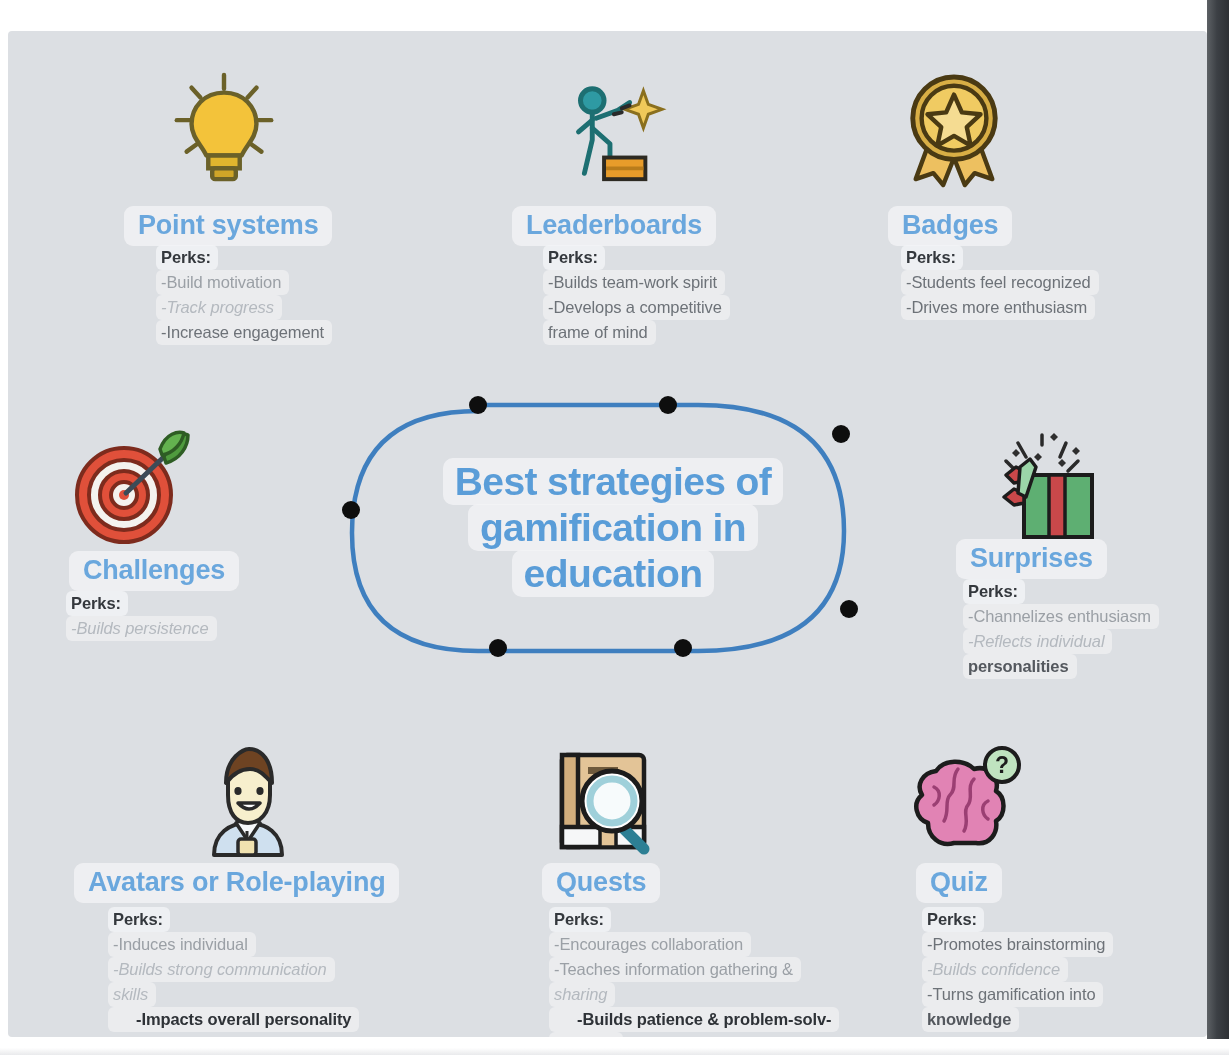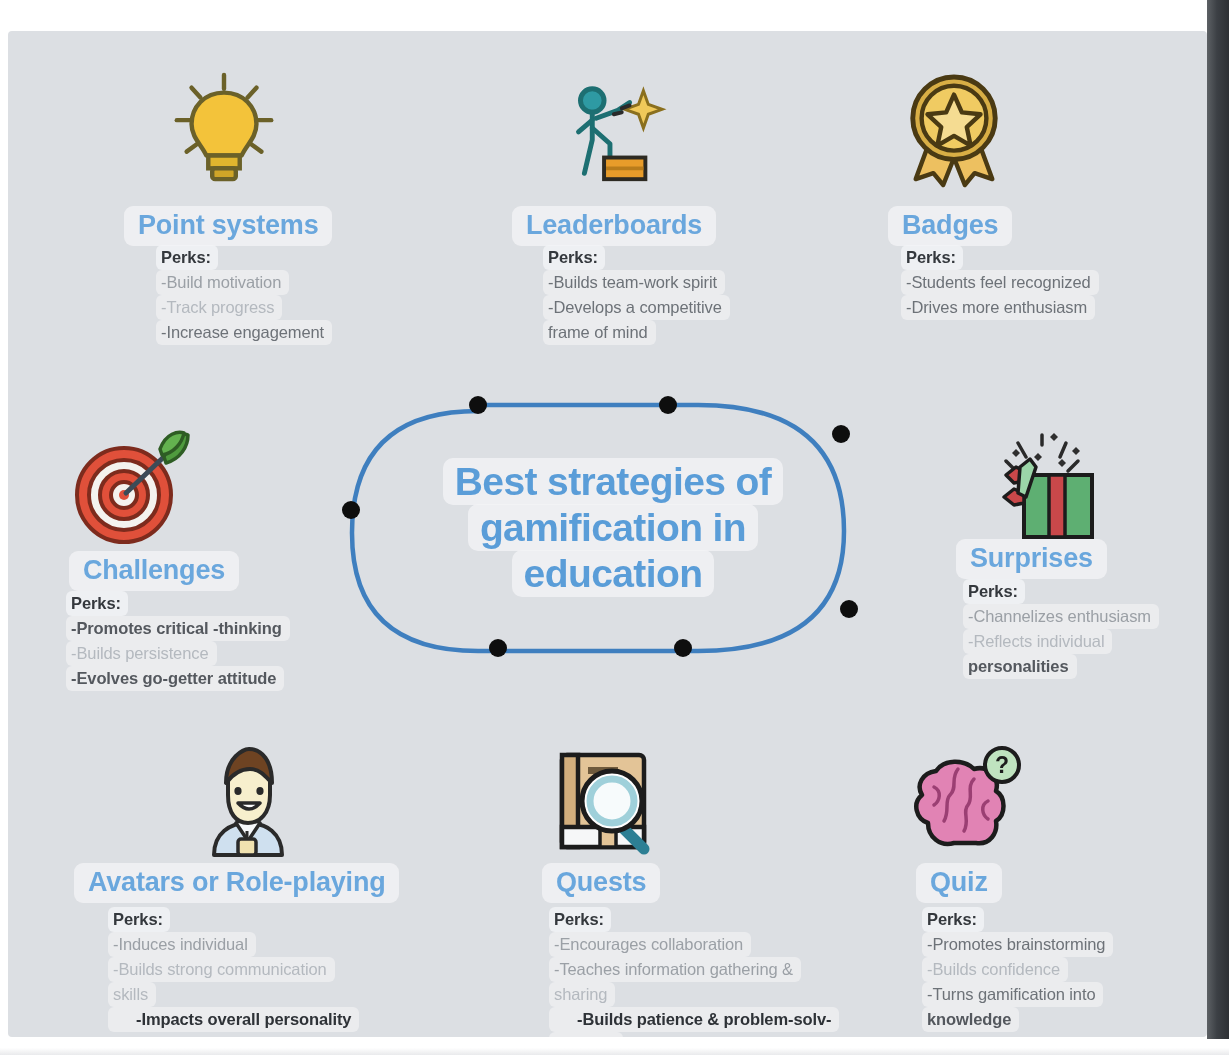--- a/index.html
+++ b/index.html
@@ -78,21 +78,21 @@
   .perks .li {
     display: block;
     padding: 1px 8px 1px 5px;
     background: rgba(243,244,246,0.62);
     border-radius: 6px;
     width: fit-content;
     white-space: nowrap;
   }
   
   .perks .li.f1 { color: #9ba0a6; }
-  .perks .li.f2 { color: #b4b9bf; }
+  .perks .li.f2 { color: #b4b9bf; font-style: italic; }
   .perks .li.f3 { color: #6d7278; }
   .perks .li.bold { font-weight: bold; color: #2e3237; padding-left: 28px; }
   .perks .li.semi { color: #54585e; font-weight: bold; }
 
   
   .icon {
     position: absolute;
   }
 
   
@@ -205,23 +205,21 @@
         <circle cx="58" cy="66" r="5" fill="#e0503a"></circle>
         <line x1="60" y1="64" x2="104" y2="22" stroke="#3c4b57" stroke-width="5" stroke-linecap="round"></line>
         <path d="M98 28 C104 8 118 4 122 6 C122 18 114 30 100 34 Z" fill="#4f9b3e" stroke="#2e5d24" stroke-width="3.5" stroke-linejoin="round"></path>
         <path d="M94 20 C100 4 112 2 118 4 C116 14 108 24 96 26 Z" fill="#63b24f" stroke="#2e5d24" stroke-width="3.5" stroke-linejoin="round"></path>
       </svg>
     </div>
 
     <div class="heading" style="left:61px; top:520px;">Challenges</div>
     <div class="perks" style="left:58px; top:560px;">
       <span class="lbl">Perks:</span>
-      <span class="li semi">-Promotes critical -thinking</span>
       <span class="li f2">-Builds persistence</span>
-      <span class="li semi">-Evolves go-getter attitude</span>
     </div>
 
     <div class="icon" style="left:958px; top:392px; width:134px; height:124px;">
       <svg viewBox="0 0 134 124" width="134" height="124">
         <g fill="none" stroke="#2a2a2a" stroke-width="3.5" stroke-linecap="round">
           <line x1="52" y1="20" x2="60" y2="34"></line>
           <line x1="76" y1="12" x2="76" y2="22"></line>
           <line x1="100" y1="20" x2="94" y2="34"></line>
           <line x1="112" y1="38" x2="102" y2="48"></line>
           <line x1="40" y1="38" x2="50" y2="48"></line>

